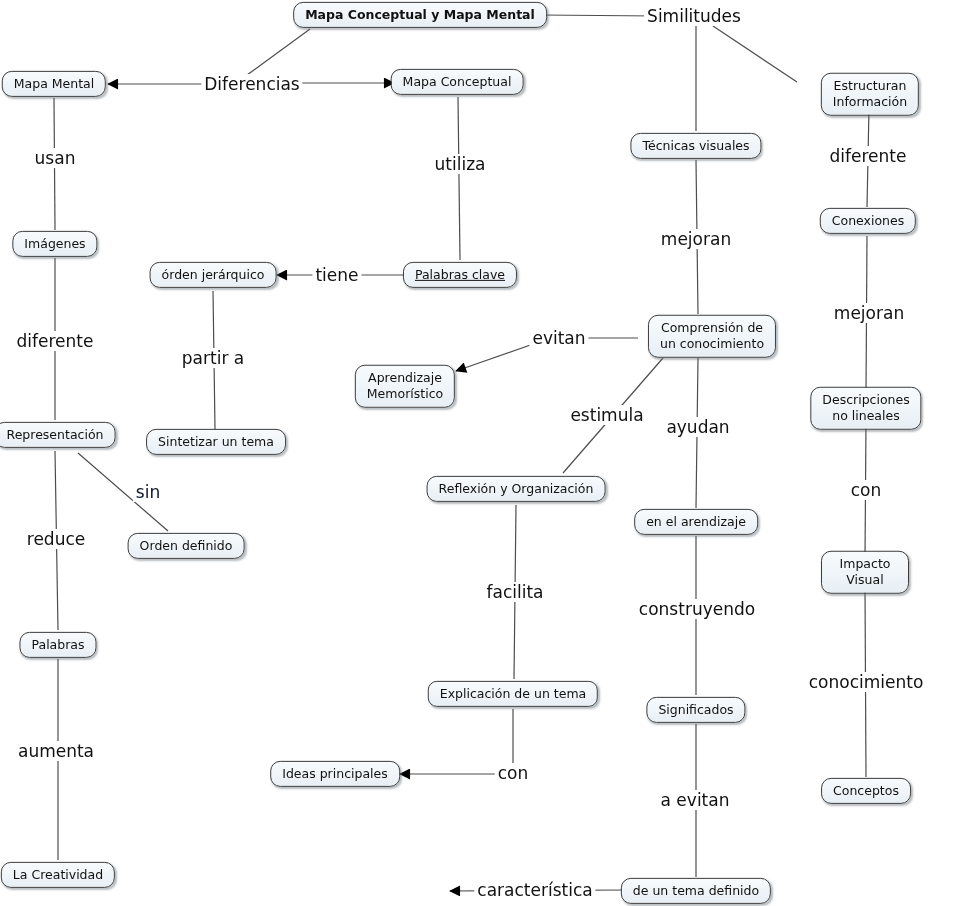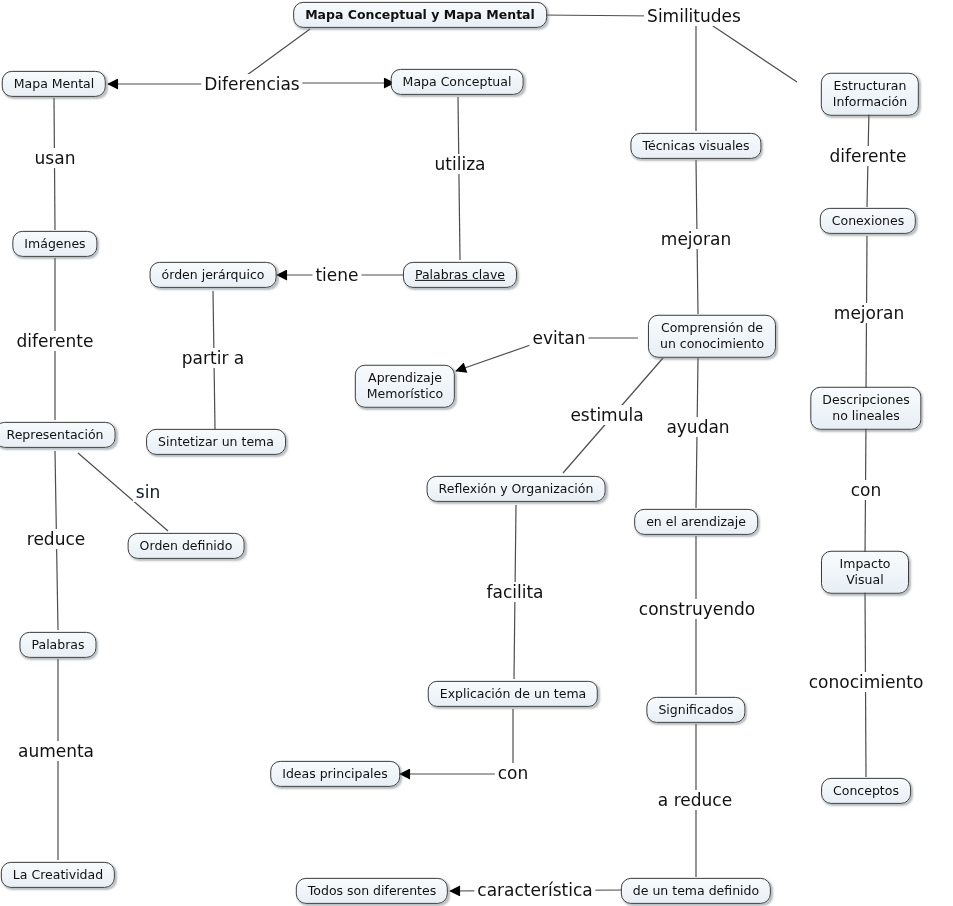--- a/index.html
+++ b/index.html
@@ -82,21 +82,21 @@
     <div class="link-label" style="left: 607px; top: 415px; color: rgb(17, 17, 17);">estimula</div>
     <div class="link-label" style="left: 698px; top: 427px; color: rgb(17, 17, 17);">ayudan</div>
     <div class="link-label" style="left: 866px; top: 490px; color: rgb(17, 17, 17);">con</div>
     <div class="link-label" style="left: 112px; top: 492px; color: #0f172a; margin-left: 36px;">sin</div>
     <div class="link-label" style="left: 56px; top: 539px; color: rgb(17, 17, 17);">reduce</div>
     <div class="link-label" style="left: 515px; top: 592px; color: rgb(17, 17, 17);">facilita</div>
     <div class="link-label" style="left: 697px; top: 609px; color: rgb(17, 17, 17);">construyendo</div>
     <div class="link-label" style="left: 866px; top: 682px; color: rgb(17, 17, 17);">conocimiento</div>
     <div class="link-label" style="left: 56px; top: 751px; color: rgb(17, 17, 17);">aumenta</div>
     <div class="link-label" style="left: 513px; top: 773px; color: rgb(17, 17, 17);">con</div>
-    <div class="link-label" style="left: 695px; top: 800px; color: rgb(17, 17, 17);">a reduce</div>
+    <div class="link-label" style="left: 695px; top: 800px; color: rgb(17, 17, 17);">a evitan</div>
     <div class="link-label" style="left: 535px; top: 890px; color: rgb(17, 17, 17);">característica</div>
     <div class="node bold" style="left: 420px; top: 15px; border-color: rgb(60, 60, 60); color: rgb(17, 17, 17);">Mapa Conceptual y Mapa Mental</div>
     <div class="node" style="left: 54px; top: 84px; border-color: rgb(60, 60, 60); color: rgb(17, 17, 17);">Mapa Mental</div>
     <div class="node" style="left: 457px; top: 82px; border-color: rgb(60, 60, 60); color: rgb(17, 17, 17);">Mapa Conceptual</div>
     <div class="node" style="left: 870px; top: 94px; border-color: rgb(60, 60, 60); color: rgb(17, 17, 17);">Estructuran Información</div>
     <div class="node" style="left: 696px; top: 146px; border-color: rgb(60, 60, 60); color: rgb(17, 17, 17);">Técnicas visuales</div>
     <div class="node" style="left: 868px; top: 221px; border-color: rgb(60, 60, 60); color: rgb(17, 17, 17);">Conexiones</div>
     <div class="node" style="left: 55px; top: 244px; border-color: rgb(60, 60, 60); color: rgb(17, 17, 17);">Imágenes</div>
     <div class="node" style="left: 213px; top: 275px; border-color: rgb(60, 60, 60); color: rgb(17, 17, 17);">órden jerárquico</div>
     <div class="node" style="left: 460px; top: 275px; border-color: rgb(60, 60, 60); color: rgb(17, 17, 17); text-decoration: underline;">Palabras clave</div>
@@ -110,15 +110,14 @@
     <div class="node" style="left: 516px; top: 489px; border-color: rgb(60, 60, 60); color: rgb(17, 17, 17);">Reflexión y Organización</div>
     <div class="node" style="left: 696px; top: 522px; border-color: rgb(60, 60, 60); color: rgb(17, 17, 17);">en el arendizaje</div>
     <div class="node" style="left: 186px; top: 546px; border-color: rgb(60, 60, 60); color: rgb(17, 17, 17);">Orden definido</div>
     <div class="node" style="left: 865px; top: 572px; border-color: rgb(60, 60, 60); color: rgb(17, 17, 17);">Impacto Visual</div>
     <div class="node" style="left: 58px; top: 645px; border-color: rgb(60, 60, 60); color: rgb(17, 17, 17);">Palabras</div>
     <div class="node" style="left: 513px; top: 694px; border-color: rgb(60, 60, 60); color: rgb(17, 17, 17); border-radius: 9px;">Explicación de un tema</div>
     <div class="node" style="left: 696px; top: 710px; border-color: rgb(60, 60, 60); color: rgb(17, 17, 17);">Significados</div>
     <div class="node" style="left: 335px; top: 774px; border-color: rgb(60, 60, 60); color: rgb(17, 17, 17);">Ideas principales</div>
     <div class="node" style="left: 866px; top: 791px; border-color: rgb(60, 60, 60); color: rgb(17, 17, 17);">Conceptos</div>
     <div class="node" style="left: 58px; top: 875px; border-color: rgb(60, 60, 60); color: rgb(17, 17, 17);">La Creatividad</div>
-    <div class="node" style="left: 372px; top: 891px; border-color: rgb(60, 60, 60); color: rgb(17, 17, 17);">Todos son diferentes</div>
     <div class="node" style="left: 696px; top: 891px; border-color: rgb(60, 60, 60); color: rgb(17, 17, 17);">de un tema definido</div>
   </div>
 
 </body></html>

